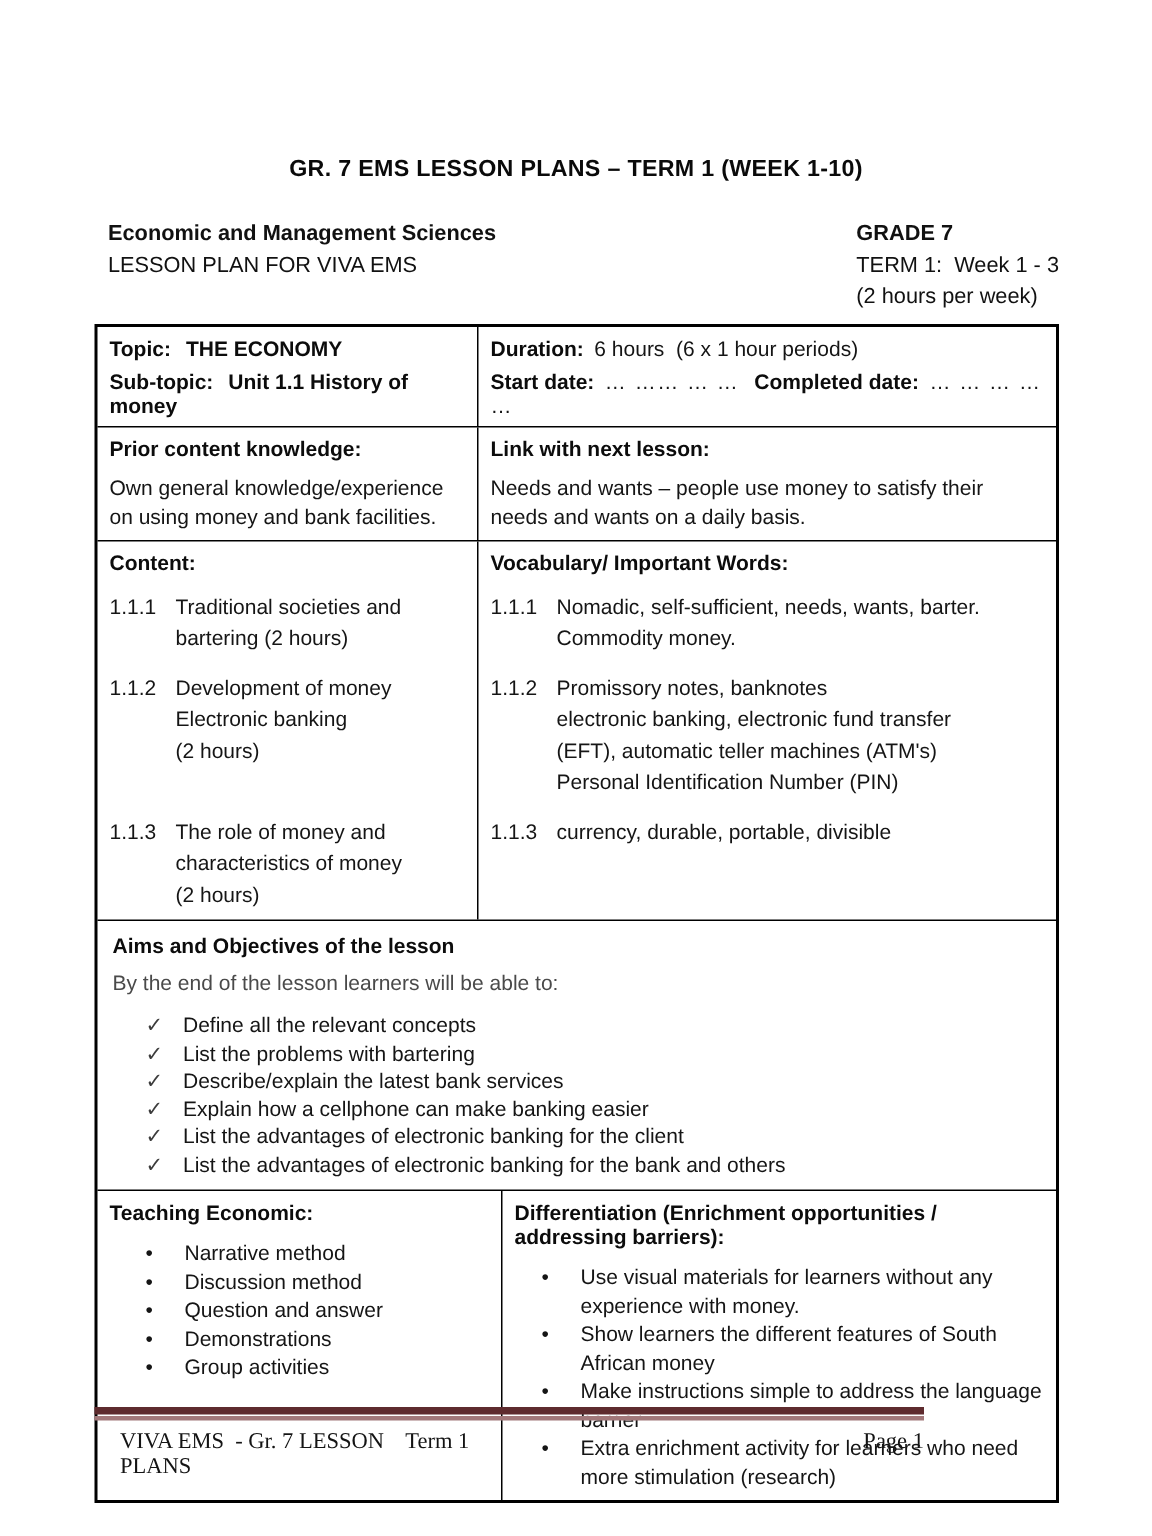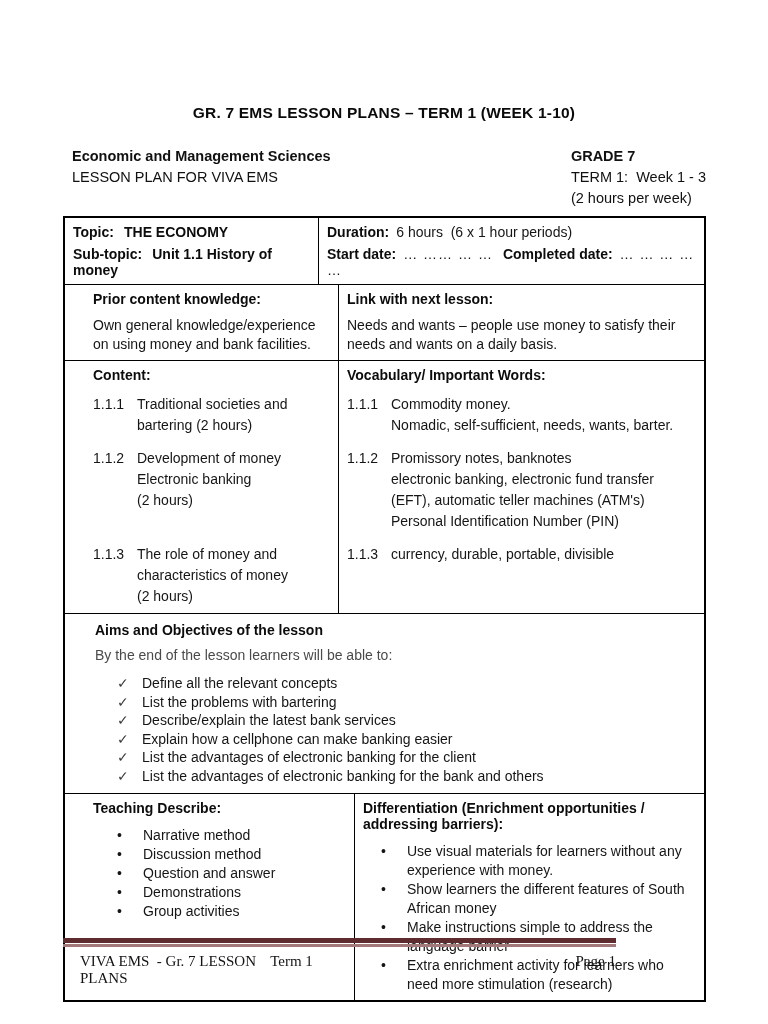--- a/index.html
+++ b/index.html
@@ -37,21 +37,21 @@
   
   .tbl {
     margin:7px 0 0 63px;
     width:643px;
     box-sizing:border-box;
     border:2px solid #000;
     font-size:14px;
     color:#151515;
   }
   .row { display:flex; }
-  .row + .row { border-top:1.5px solid #000;padding-left:20px; }
+  .row + .row { border-top:1.5px solid #000; }
   .cell { box-sizing:border-box; padding:6px 8px; }
   .cl    { width:254px; flex:none; border-right:1.5px solid #000; }
   .cr    { flex:1; min-width:0; }
   .cl-n  { width:270px; flex:none; border-right:1.5px solid #000; }
   .r-topic { min-height:48px; }
   .r-prior { min-height:70px; }
   .r-content { min-height:245px; }
   .r-aims  { min-height:169px; }
   .r-meth  { min-height:191px; }
 
@@ -174,22 +174,22 @@
           </div>
         </div>
     </div>
     <div class="cell cr">
       <div class="h">Vocabulary/ Important Words:</div>
       <div class="num-list vocab-list">
 
           <div class="num-item">
             <span class="num">1.1.1</span>
             <div class="nlines">
+              <div>Nomadic, self-sufficient, needs, wants, barter.</div>
               <div>Commodity money.</div>
-              <div>Nomadic, self-sufficient, needs, wants, barter.</div>
             </div>
           </div>
 
           <div class="num-item">
             <span class="num">1.1.2</span>
             <div class="nlines">
               <div>Promissory notes, banknotes</div>
               <div>electronic banking, electronic fund transfer</div>
               <div>(EFT), automatic teller machines (ATM's)</div>
               <div>Personal Identification Number (PIN)</div>
@@ -240,21 +240,21 @@
           <div class="check-item">
             <span class="check-mark">✓</span>
             <span class="btext">List the advantages of electronic banking for the bank and others</span>
           </div>
         </div>
     </div>
   </div>
 
   <div class="row r-meth">
     <div class="cell cl-n">
-      <div class="h">Teaching Describe:</div>
+      <div class="h">Teaching Economic:</div>
       <div class="bullet-list meth-list">
 
           <div class="bullet-item">
             <span class="bullet">•</span>
             <span class="btext">Narrative method</span>
           </div>
 
           <div class="bullet-item">
             <span class="bullet">•</span>
             <span class="btext">Discussion method</span>

